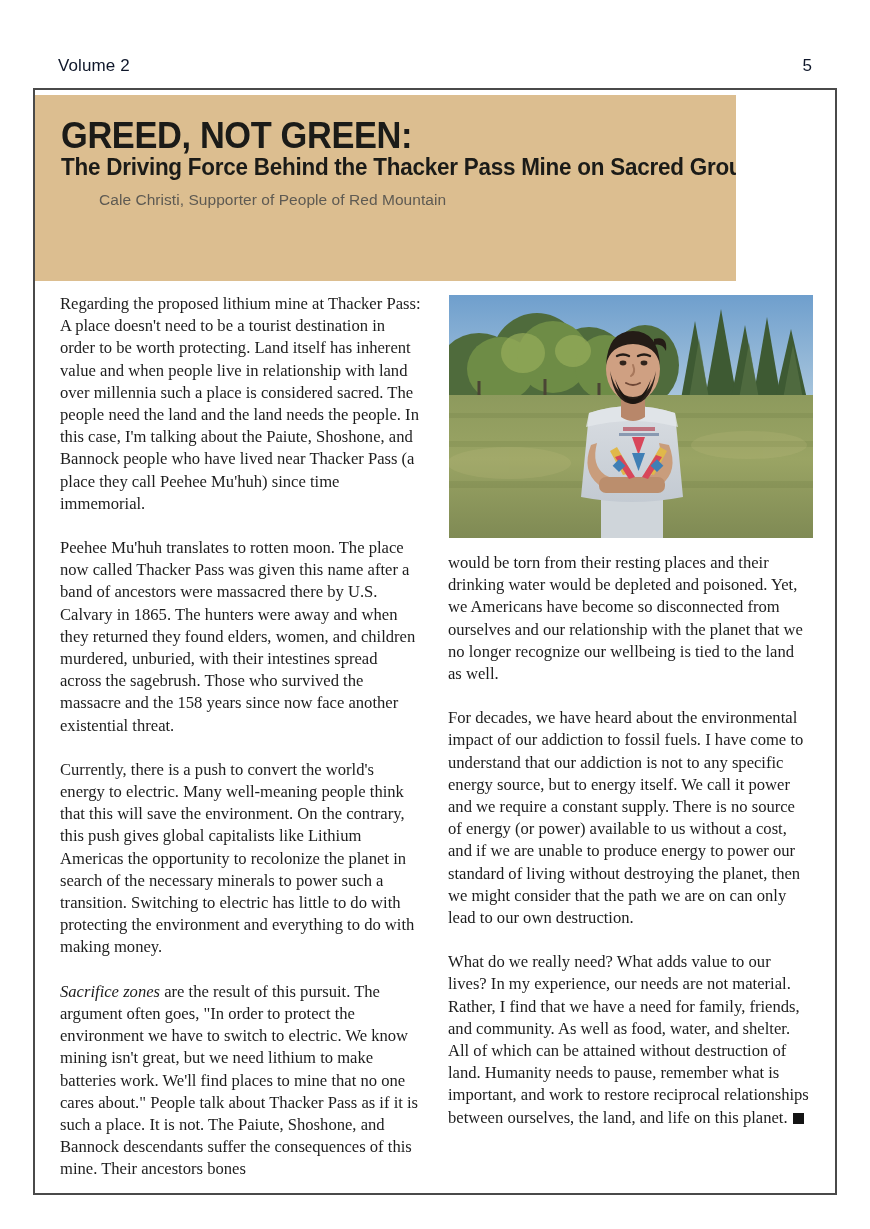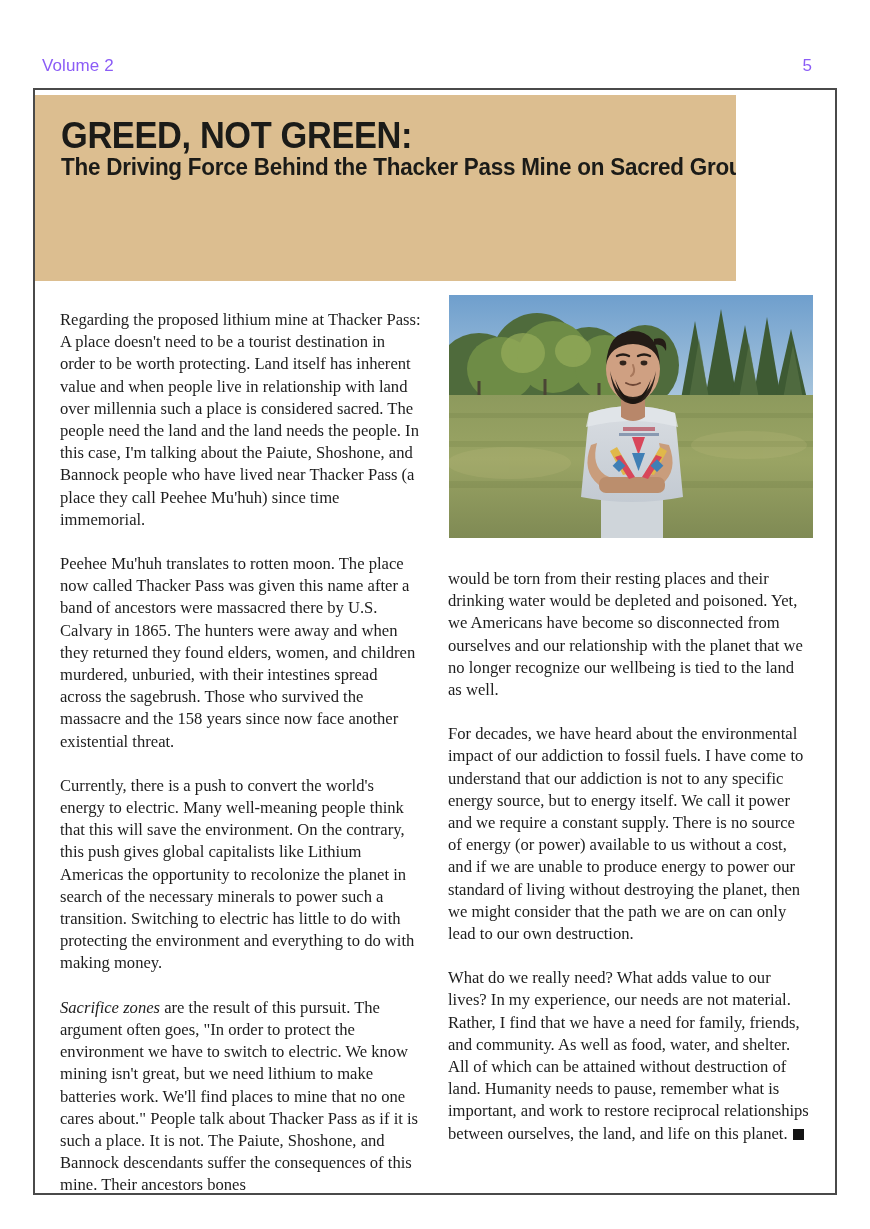--- a/index.html
+++ b/index.html
@@ -12,29 +12,29 @@
     height: 1229px;
     position: relative;
     overflow: hidden;
     font-family: "Liberation Serif", serif;
   }
 
   
   .running-head {
     position: absolute;
     top: 52px;
-    left: 42px;
+    left: 58px;
     right: 58px;
     height: 28px;
     display: flex;
     align-items: center;
     justify-content: space-between;
     font-family: "Liberation Sans", sans-serif;
     font-size: 17px;
-    color: #8b5cf6;
+    color: #0f172a;
     letter-spacing: 0.1px;
   }
   .running-head .folio { font-size: 17px; }
 
   
   .page-frame {
     position: absolute;
     left: 33px;
     top: 88px;
     width: 804px;
@@ -98,21 +98,21 @@
     position: absolute;
     font-family: "Liberation Serif", serif;
     font-size: 16.6px;
     line-height: 22.2px;
     color: #1d1d1d;
     text-align: left;
   }
   .col-left  { left: 60px;  top: 293px; width: 362px; }
   .col-right { left: 448px; top: 552px; width: 364px; }
 
-  .col p { margin: 16px 0 22px 0; }
+  .col p { margin: 0 0 22px 0; }
   .col p:last-child { margin-bottom: 0; }
   .col em { }
 
   .endmark {
     display: inline-block;
     width: 11px;
     height: 11px;
     background: #141414;
     margin-left: 5px;
     vertical-align: -1px;
@@ -137,20 +137,21 @@
   <span class="volume">Volume 2</span>
   <span class="folio">5</span>
 </div>
 
 <div class="page-frame"></div>
 
 <div class="masthead">
   <div class="masthead-inner">
     <div class="title-main">GREED, NOT GREEN:</div>
     <div class="title-sub">The Driving Force Behind the Thacker Pass Mine on Sacred Ground</div>
+    <div class="byline">Cale Christi, Supporter of People of Red Mountain</div>
   </div>
 </div>
 
 <div class="photo">
   <svg viewBox="0 0 364 243" preserveAspectRatio="none">
     <defs>
       <linearGradient id="sky" x1="0" y1="0" x2="0" y2="1">
         <stop offset="0%" stop-color="#6f9fcd"></stop>
         <stop offset="100%" stop-color="#a9c6dd"></stop>
       </linearGradient>

